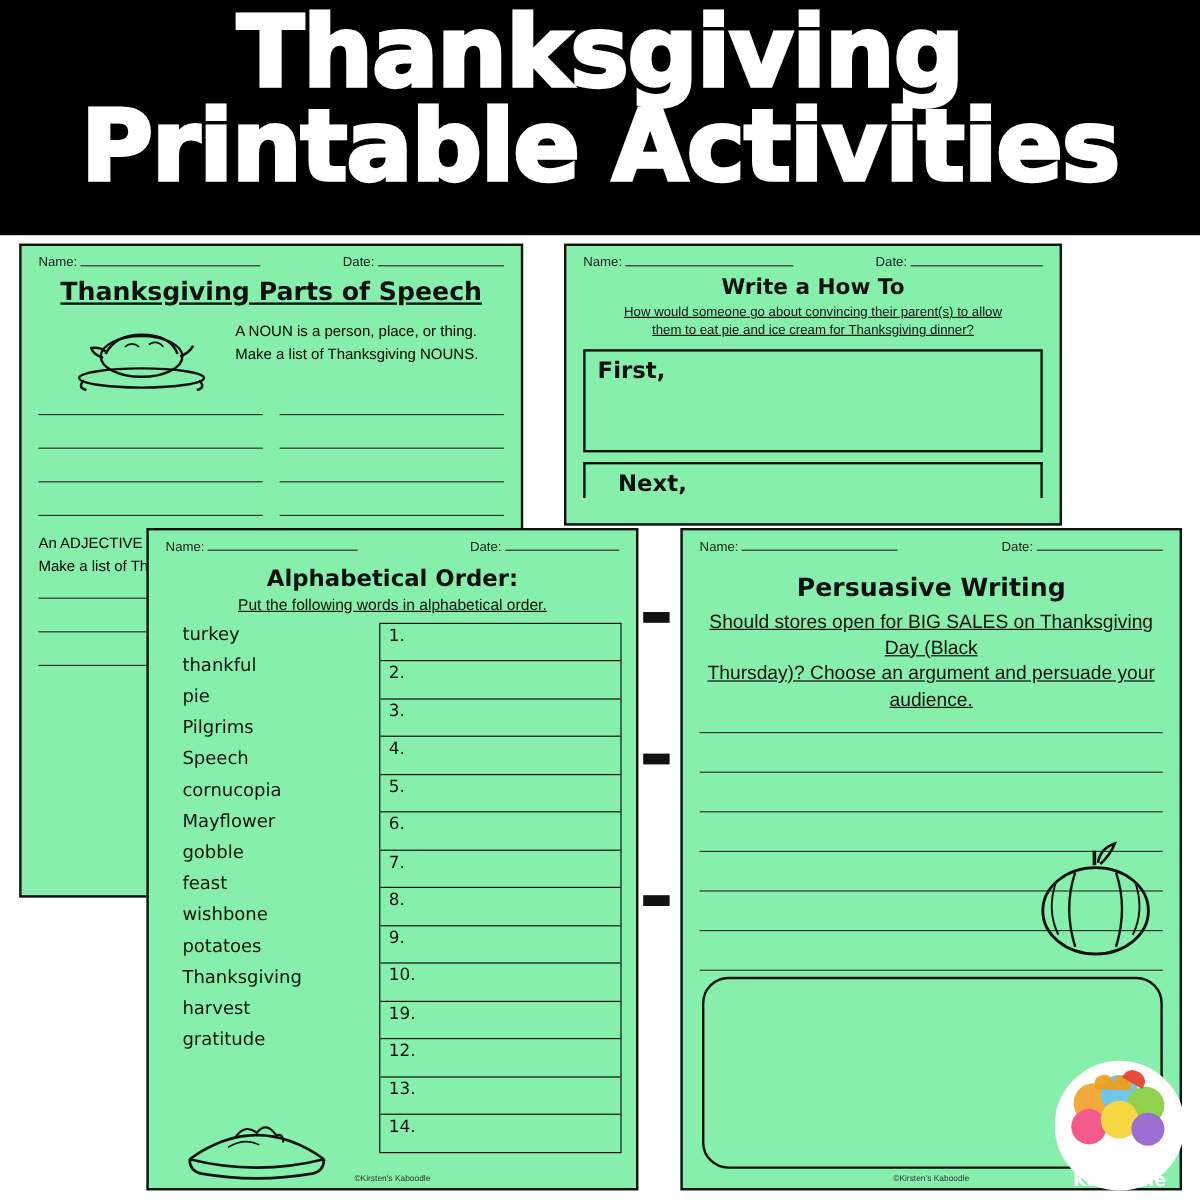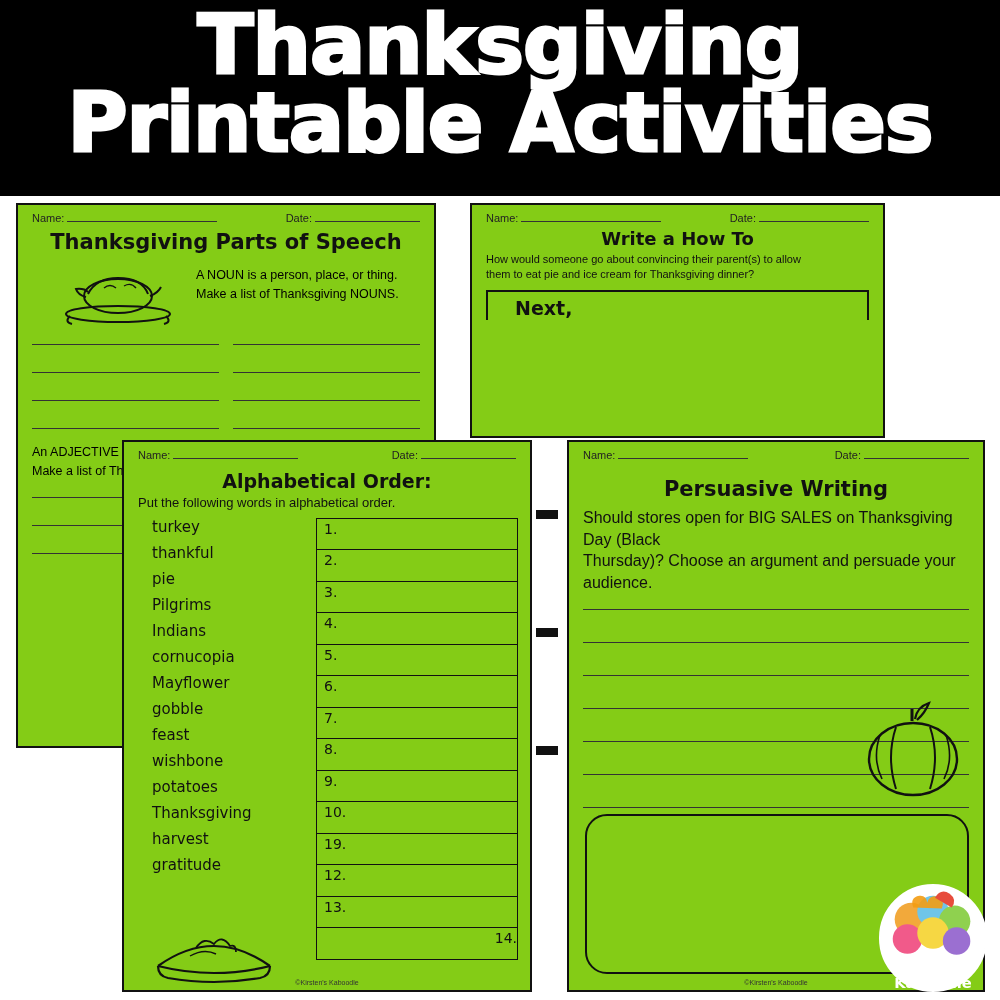--- a/index.html
+++ b/index.html
@@ -42,21 +42,21 @@
   }
   .banner-line2 {
     display: block;
     font-size: 82px;
     -webkit-text-stroke: 3px #ffffff;
   }
 
   
   .sheet {
     position: absolute;
-    background: #84cc16;
+    background: #86efac;
     border: 2px solid #111111;
     box-sizing: border-box;
   }
   .namedate {
     display: flex;
     justify-content: space-between;
     font-size: 11px;
     color: #222;
     padding: 6px 14px 0 14px;
     font-family: "Liberation Sans", sans-serif;
@@ -67,46 +67,47 @@
     border-bottom: 1px solid #333;
     height: 10px;
   }
   .sheet-title {
     text-align: center;
     font-weight: bold;
     color: #111;
     font-family: "DejaVu Sans", sans-serif;
   }
   .sheet-sub {
-    text-align: left;
+    text-align: center;
     font-size: 12px;
     color: #111;
     line-height: 1.35;
     padding: 0 14px;
+    text-decoration: underline;
   }
   .rule {
     border-bottom: 1.5px solid #333;
     height: 0;
   }
   .copyright {
     position: absolute;
     bottom: 4px;
     left: 0; right: 0;
     text-align: center;
     font-size: 7px;
     color: #333;
   }
 
   
   #sheet-pos {
     left: 16px; top: 203px;
     width: 420px; height: 545px;
     z-index: 2;
   }
-  #sheet-pos .sheet-title { font-size: 21px; margin-top: 6px; }
+  #sheet-pos .sheet-title { font-size: 21px; margin-top: 6px; text-decoration: underline; }
   #sheet-pos .pos-noun-block {
     margin-top: 6px;
     display: flex;
     align-items: flex-start;
     margin-left: 28px;
   }
   #sheet-pos .turkey-art { width: 150px; height: 70px; flex: none; }
   #sheet-pos .pos-noun-text {
     font-size: 12.5px;
     line-height: 1.5;
@@ -219,21 +220,21 @@
   .num-cell {
     flex: 1;
     border-bottom: 1.5px solid #111;
     font-family: "DejaVu Sans", sans-serif;
     font-size: 14px;
     color: #111;
     padding: 2px 0 0 7px;
     box-sizing: border-box;
     min-height: 0;
   }
-  .num-cell:last-child { border-bottom: none; text-align: right; }
+  .num-cell:last-child { border-bottom: none; }
   .pie-art {
     position: absolute;
     left: 20px; bottom: 6px;
     width: 140px; height: 66px;
   }
 
   
   .ring {
     position: absolute;
     width: 22px; height: 9px;
@@ -329,20 +330,23 @@
     </span>
   </div>
 
   <div class="sheet-title">Write a How To</div>
 
   <div class="sheet-sub">
     <div>How would someone go about convincing their parent(s) to allow</div>
     <div>them to eat pie and ice cream for Thanksgiving dinner?</div>
   </div>
 
+  <div class="howto-box">
+    <span class="howto-word">First,</span>
+  </div>
 
   <div class="howto-box2">
     <span class="howto-word">Next,</span>
   </div>
 </div>
 
 <div class="sheet" id="sheet-persuasive">
   <div class="namedate">
     <span class="nd-field">
       <span>Name:</span>
@@ -400,21 +404,21 @@
 
   <div class="sheet-title">Alphabetical Order:</div>
   <div class="sheet-sub">Put the following words in alphabetical order.</div>
 
   <div class="alpha-body">
     <div class="word-col">
       <div class="word-item">turkey</div>
       <div class="word-item">thankful</div>
       <div class="word-item">pie</div>
       <div class="word-item">Pilgrims</div>
-      <div class="word-item">Indians</div>
+      <div class="word-item">Speech</div>
       <div class="word-item">cornucopia</div>
       <div class="word-item">Mayflower</div>
       <div class="word-item">gobble</div>
       <div class="word-item">feast</div>
       <div class="word-item">wishbone</div>
       <div class="word-item">potatoes</div>
       <div class="word-item">Thanksgiving</div>
       <div class="word-item">harvest</div>
       <div class="word-item">gratitude</div>
     </div>

